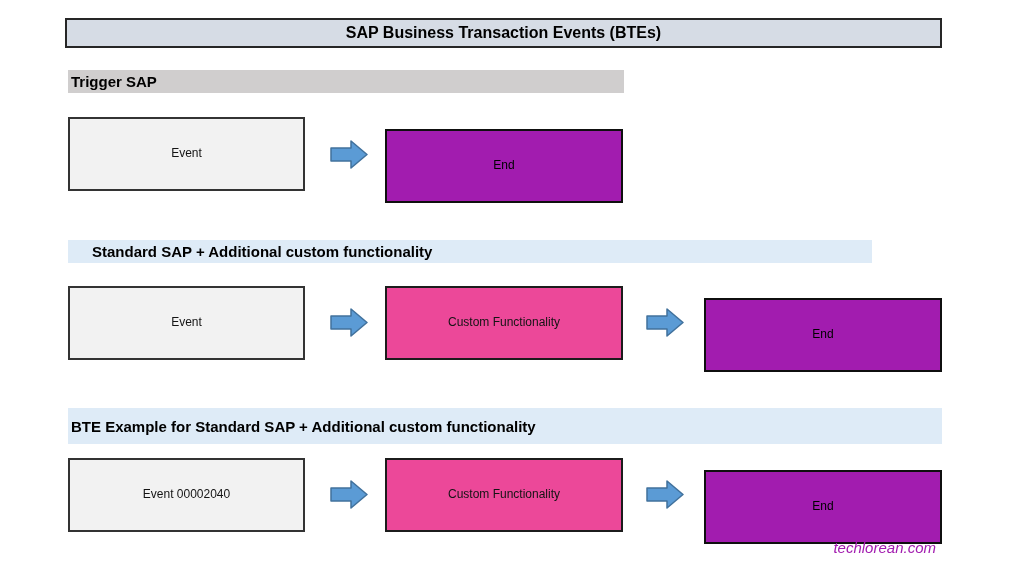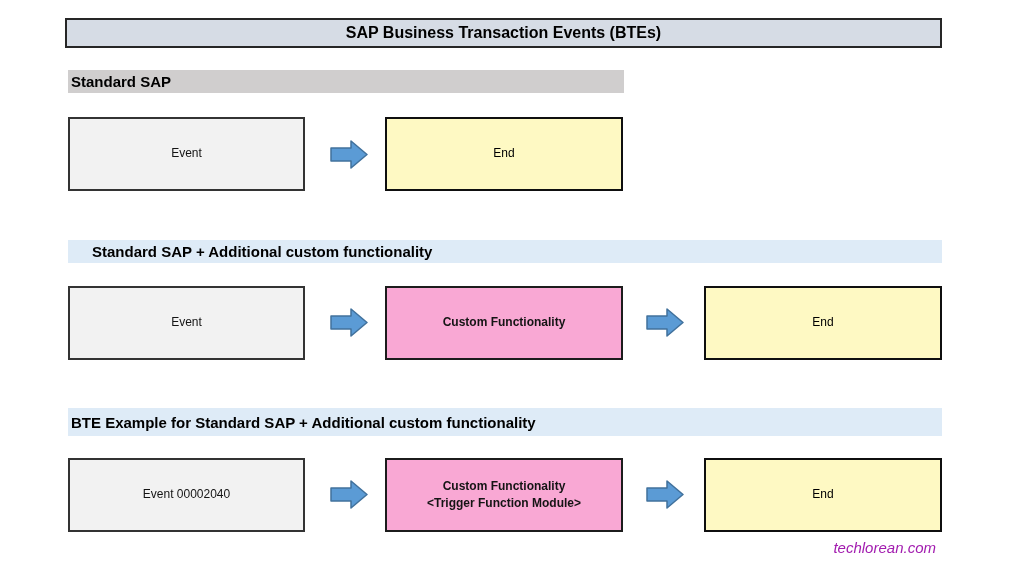--- a/index.html
+++ b/index.html
@@ -33,56 +33,56 @@
 
   .node {
     height: 74px;
     display: flex; flex-direction: column;
     align-items: center; justify-content: center;
     text-align: center;
     font-size: 12px; color: #141414;
     line-height: 1.45;
   }
   .node.event  { background: #f2f2f2; border: 2px solid #333333; }
-  .node.custom { background: #f9a8d4; border: 2px solid #1c1c1c; font-weight: bold; }
-  .node.end    { background: #fef9c3; border: 2px solid #0f0f0f; color: #000000; }
+  .node.custom { background: #ec4899; border: 2px solid #1c1c1c; }
+  .node.end    { background: #a21caf; border: 2px solid #0f0f0f; color: #000000; margin-top: 12px; }
 
   .arrow { width: 38px; height: 29px; }
   .arrow svg { display: block; }
 
   .watermark {
     left: 700px; top: 539px; width: 242px;
     text-align: right; padding-right: 6px;
     font-size: 15px; font-style: italic; color: #a21caf;
   }
 </style>
 </head>
 <body>
 
 <div class="canvas">
 
   <div class="abs title-bar">SAP Business Transaction Events (BTEs)</div>
 
-  <div class="abs sec-header gray" style="left:68px; top:70px; width:556px;">Standard SAP</div>
+  <div class="abs sec-header gray" style="left:68px; top:70px; width:556px;">Trigger SAP</div>
 
   <div class="abs node event" style="left:68px; top:117px; width:237px;">
     <span>Event</span>
   </div>
 
   <div class="abs arrow" style="left:330px; top:140px;">
     <svg width="38" height="29" viewBox="0 0 38 29">
       <polygon points="1,8 21,8 21,1 37,14.5 21,28 21,21 1,21" fill="#5b9bd5" stroke="#41719c" stroke-width="1.5" stroke-linejoin="round"></polygon>
     </svg>
   </div>
 
   <div class="abs node end" style="left:385px; top:117px; width:238px;">
     <span>End</span>
   </div>
 
-  <div class="abs sec-header blue" style="left:68px; top:240px; width:874px;padding-left:24px;">Standard SAP + Additional custom functionality</div>
+  <div class="abs sec-header blue" style="left:68px; top:240px; width:804px;padding-left:24px;">Standard SAP + Additional custom functionality</div>
 
   <div class="abs node event" style="left:68px; top:286px; width:237px;">
     <span>Event</span>
   </div>
 
   <div class="abs arrow" style="left:330px; top:308px;">
     <svg width="38" height="29" viewBox="0 0 38 29">
       <polygon points="1,8 21,8 21,1 37,14.5 21,28 21,21 1,21" fill="#5b9bd5" stroke="#41719c" stroke-width="1.5" stroke-linejoin="round"></polygon>
     </svg>
   </div>
@@ -94,35 +94,34 @@
   <div class="abs arrow" style="left:646px; top:308px;">
     <svg width="38" height="29" viewBox="0 0 38 29">
       <polygon points="1,8 21,8 21,1 37,14.5 21,28 21,21 1,21" fill="#5b9bd5" stroke="#41719c" stroke-width="1.5" stroke-linejoin="round"></polygon>
     </svg>
   </div>
 
   <div class="abs node end" style="left:704px; top:286px; width:238px;">
     <span>End</span>
   </div>
 
-  <div class="abs sec-header blue" style="left:68px; top:408px; width:874px; height:28px;">BTE Example for Standard SAP + Additional custom functionality</div>
+  <div class="abs sec-header blue" style="left:68px; top:408px; width:874px; height:36px;">BTE Example for Standard SAP + Additional custom functionality</div>
 
   <div class="abs node event" style="left:68px; top:458px; width:237px;text-align:center;">
     <span>Event 00002040</span>
   </div>
 
   <div class="abs arrow" style="left:330px; top:480px;">
     <svg width="38" height="29" viewBox="0 0 38 29">
       <polygon points="1,8 21,8 21,1 37,14.5 21,28 21,21 1,21" fill="#5b9bd5" stroke="#41719c" stroke-width="1.5" stroke-linejoin="round"></polygon>
     </svg>
   </div>
 
   <div class="abs node custom" style="left:385px; top:458px; width:238px;">
     <span>Custom Functionality</span>
-    <span>&lt;Trigger Function Module&gt;</span>
   </div>
 
   <div class="abs arrow" style="left:646px; top:480px;">
     <svg width="38" height="29" viewBox="0 0 38 29">
       <polygon points="1,8 21,8 21,1 37,14.5 21,28 21,21 1,21" fill="#5b9bd5" stroke="#41719c" stroke-width="1.5" stroke-linejoin="round"></polygon>
     </svg>
   </div>
 
   <div class="abs node end" style="left:704px; top:458px; width:238px;">
     <span>End</span>

